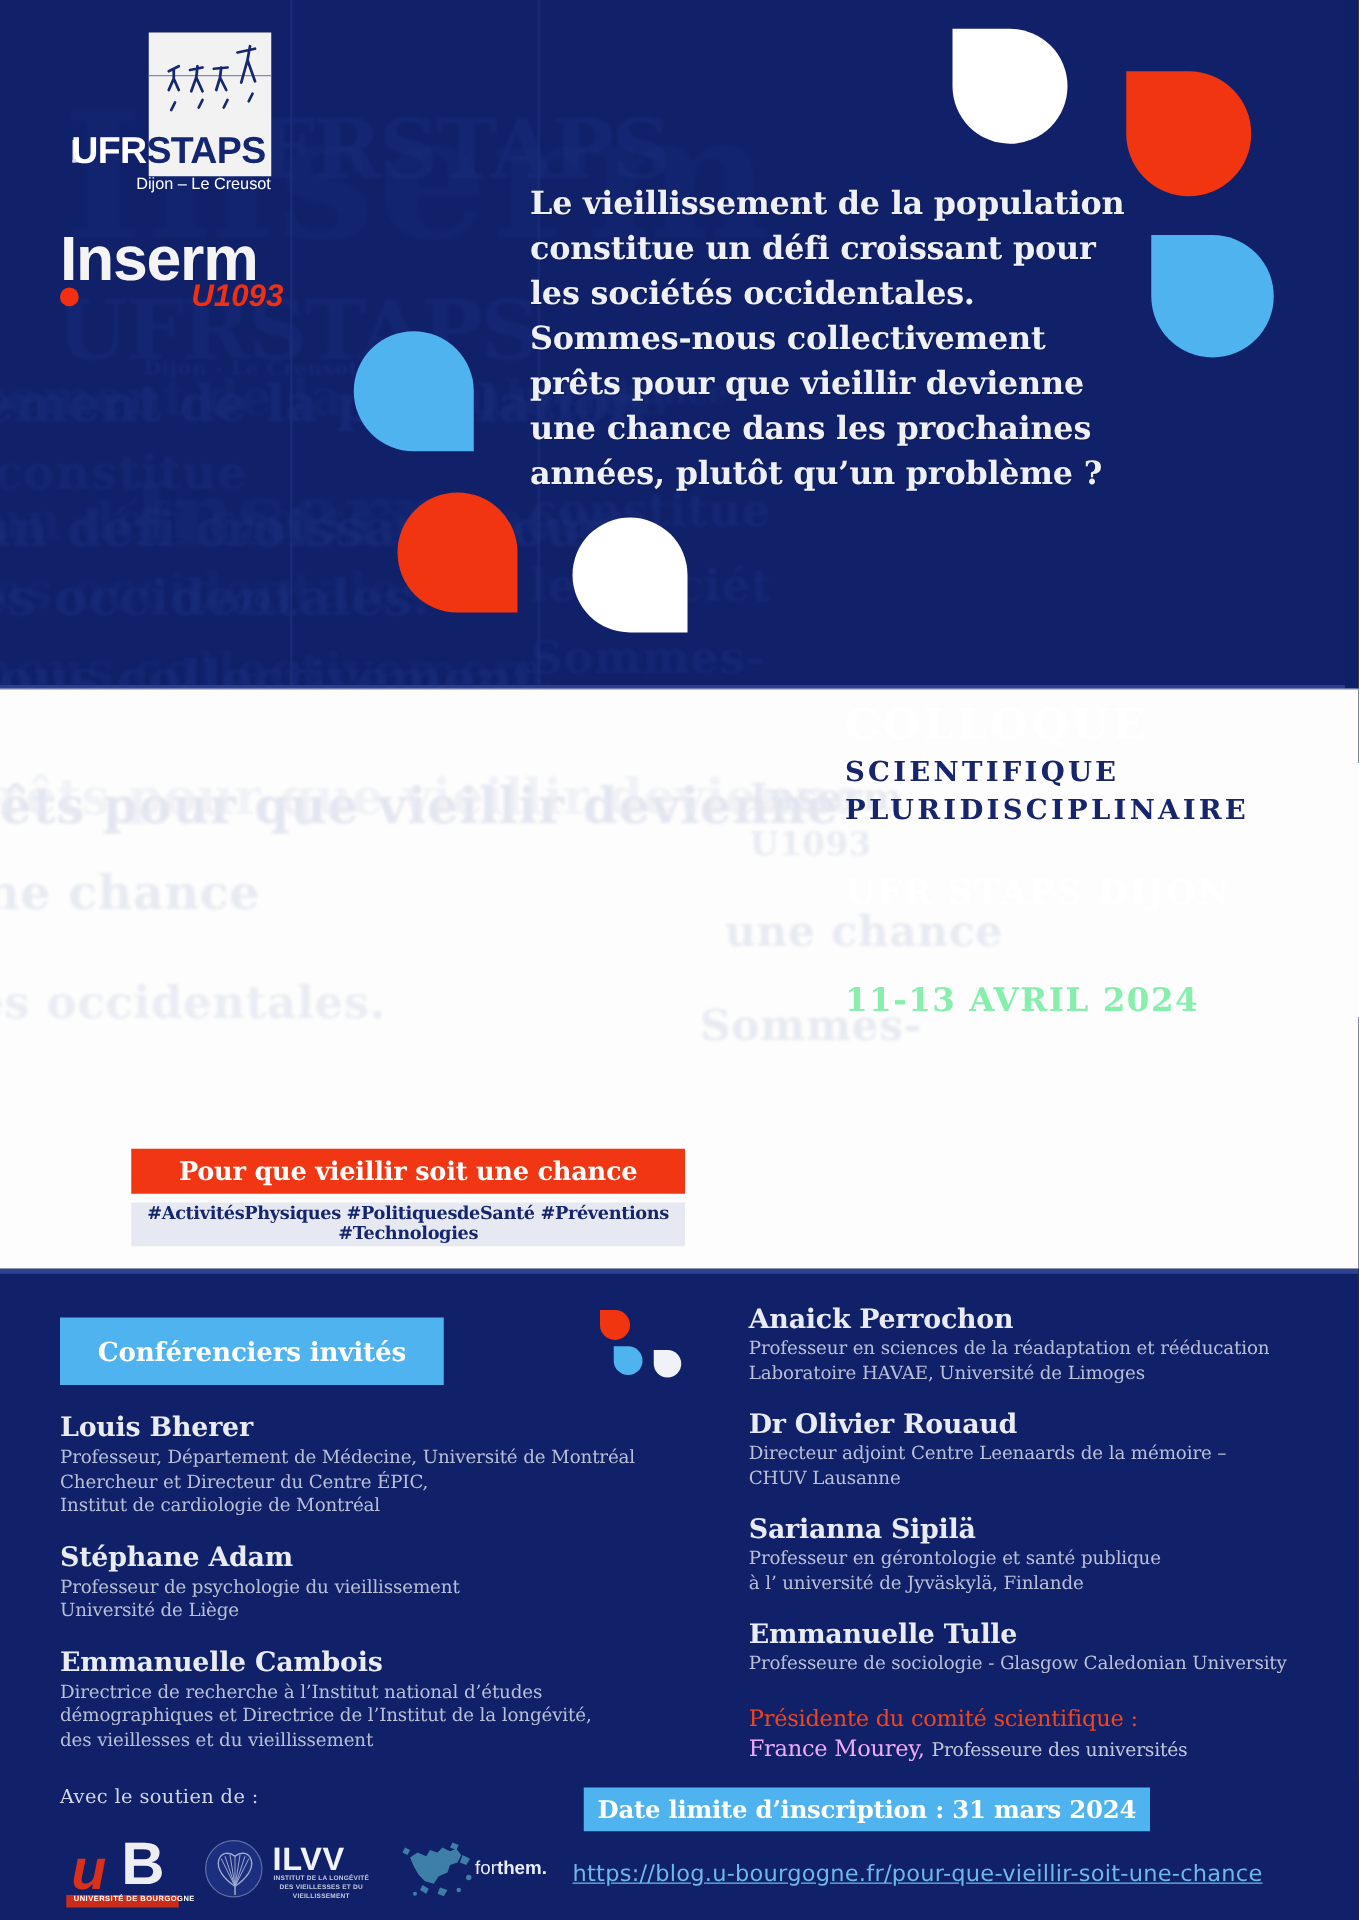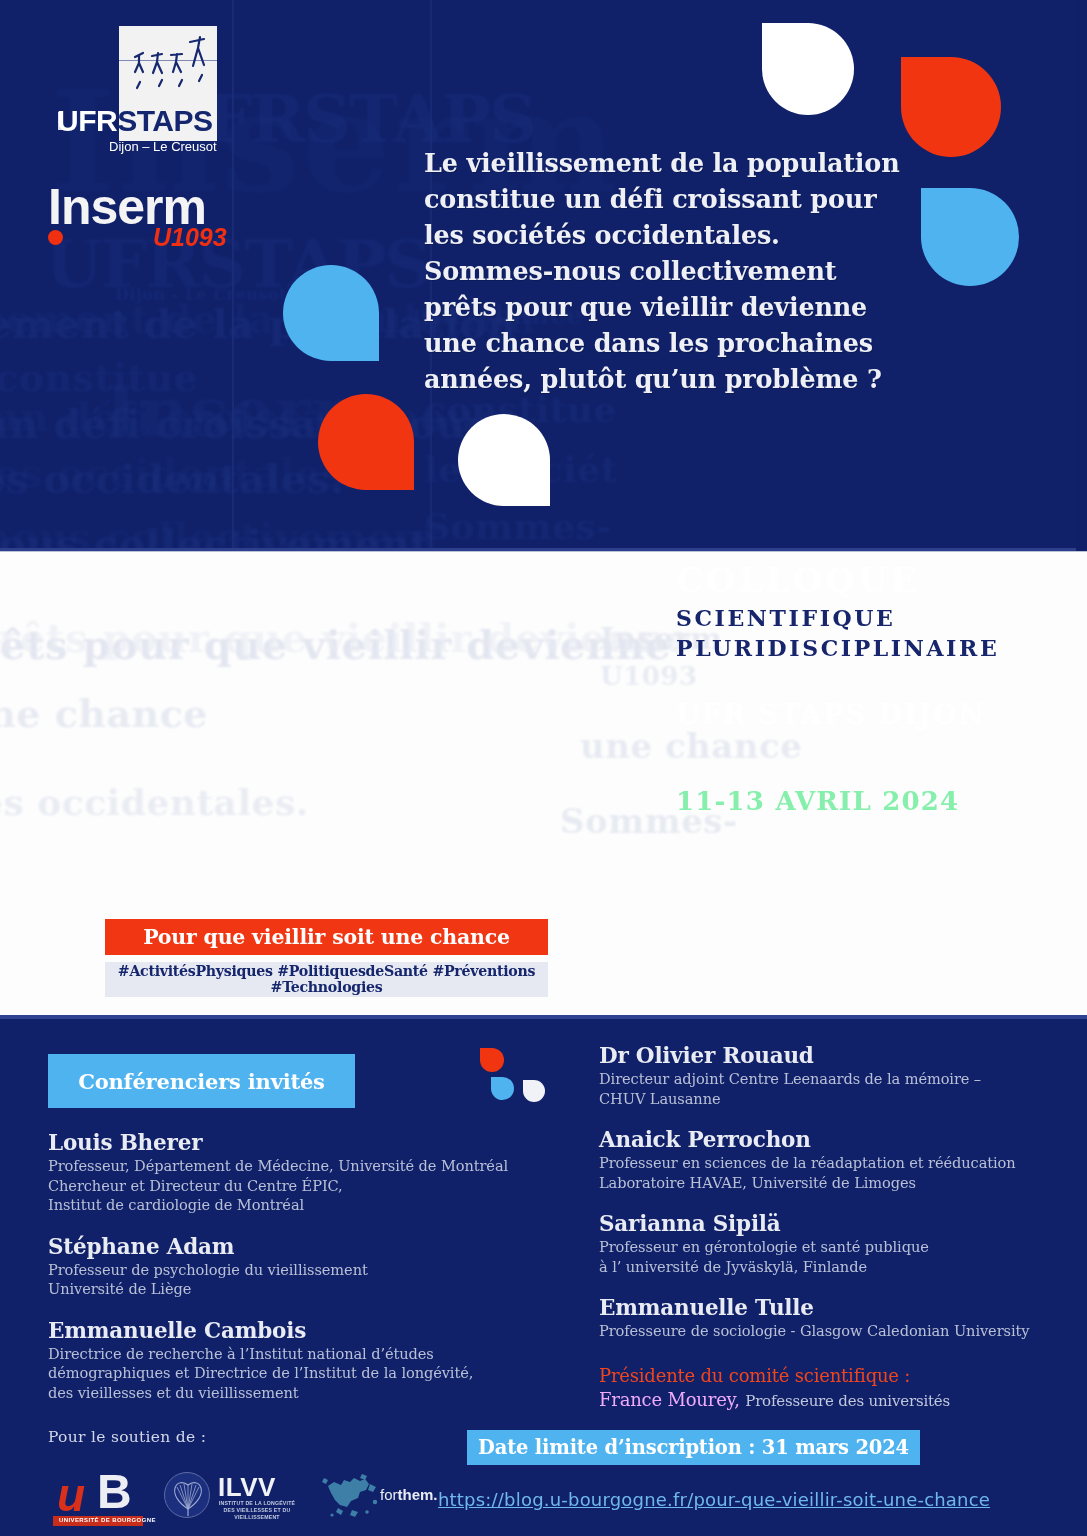--- a/index.html
+++ b/index.html
@@ -167,21 +167,21 @@
   .logos-row{position:absolute;left:48px;top:1466px;width:360px;height:62px;}
 
   .badge-deadline{
     position:absolute;left:467px;top:1430px;width:453px;height:35px;
     background:#4fb3f0;
     display:flex;align-items:center;justify-content:center;
     font-family:"DejaVu Serif", serif;font-weight:bold;
     font-size:19.5px;color:#ffffff;letter-spacing:-0.2px;
   }
   .url{
-    position:absolute;left:438px;top:1489px;
+    position:absolute;left:458px;top:1489px;
     font-family:"DejaVu Sans", sans-serif;
     font-size:18px;color:#6fb9ea;letter-spacing:.2px;white-space:nowrap;
   }
 
   
   .ub{position:absolute;left:5px;top:0;width:92px;height:58px;}
   .ub-u{
     position:absolute;left:4px;top:8px;
     font-family:"Liberation Sans", sans-serif;font-weight:bold;font-style:italic;
     font-size:46px;color:#d8301a;line-height:42px;
@@ -343,43 +343,43 @@
     <div class="sp">
       <div class="sp-name">Emmanuelle Cambois</div>
       <div class="sp-aff" style="white-space:pre-line;">Directrice de recherche à l’Institut national d’études
 démographiques et Directrice de l’Institut de la longévité,
 des vieillesses et du vieillissement</div>
     </div>
   </div>
 
   <div class="col-right">
     <div class="sp">
+      <div class="sp-name">Anaick Perrochon</div>
+      <div class="sp-aff" style="white-space:pre-line;">Professeur  en sciences de la réadaptation et rééducation
+Laboratoire HAVAE, Université de Limoges</div>
+    </div>
+    <div class="sp">
       <div class="sp-name">Dr Olivier Rouaud</div>
       <div class="sp-aff" style="white-space:pre-line;">Directeur adjoint Centre Leenaards de la mémoire –
 CHUV Lausanne</div>
     </div>
     <div class="sp">
-      <div class="sp-name">Anaick Perrochon</div>
-      <div class="sp-aff" style="white-space:pre-line;">Professeur  en sciences de la réadaptation et rééducation
-Laboratoire HAVAE, Université de Limoges</div>
-    </div>
-    <div class="sp">
       <div class="sp-name">Sarianna Sipilä</div>
       <div class="sp-aff" style="white-space:pre-line;">Professeur  en gérontologie et santé publique
  à l’ université de Jyväskylä, Finlande</div>
     </div>
     <div class="sp">
       <div class="sp-name">Emmanuelle Tulle</div>
       <div class="sp-aff" style="white-space:pre-line;">Professeure de sociologie - Glasgow Caledonian University</div>
     </div>
     <div class="pres-title">Présidente du comité scientifique :</div>
     <div class="pres-name"><span style="font-size:18px;color:#f0abfc;">France Mourey,</span> <span>Professeure des universités</span></div>
   </div>
 
-  <div class="support-label">Pour le soutien de :</div>
+  <div class="support-label">Avec le soutien de :</div>
   <div class="logos-row">
 
     <div class="ub">
       <div class="ub-b">B</div>
       <div class="ub-u">u</div>
       <div class="ub-bar">
           <span>UNIVERSITÉ DE BOURGOGNE</span>
         </div>
     </div>
 

